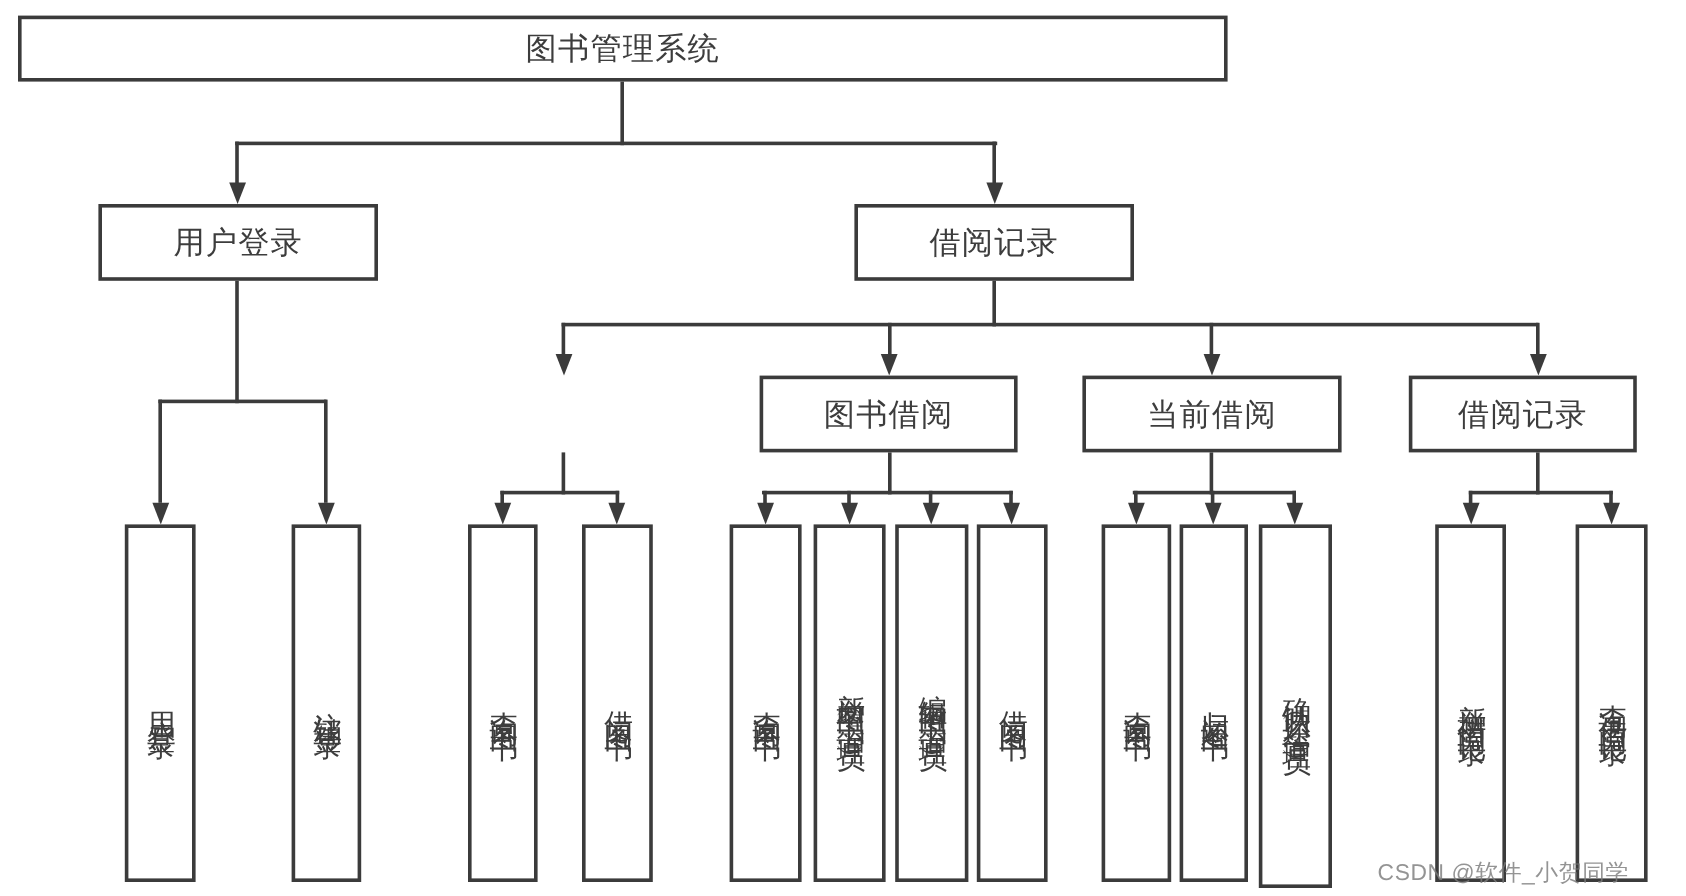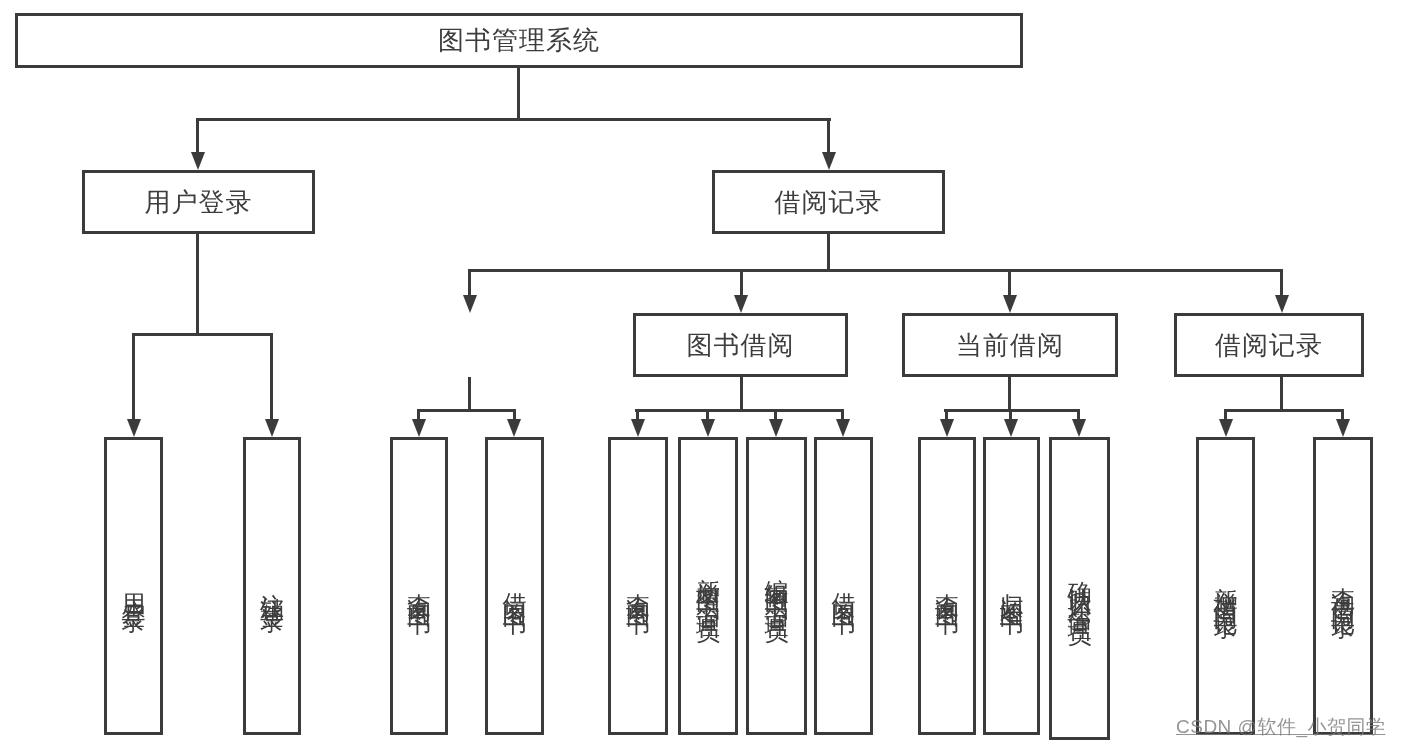--- a/index.html
+++ b/index.html
@@ -44,27 +44,26 @@
   .vline{position:absolute;width:3px;background:#3b3b3b;}
   .hline{position:absolute;height:3px;background:#3b3b3b;}
   .arrow{
     position:absolute;width:0;height:0;
     border-left:7px solid transparent;
     border-right:7px solid transparent;
     border-top:18px solid #3b3b3b;
   }
   #watermark{
     position:absolute;
-    left:1176px;top:714px;
+    left:1148px;top:714px;
     font-size:19px;
     color:rgba(125,125,125,0.82);
     letter-spacing:0.5px;
     white-space:nowrap;
     z-index:5;
-    text-decoration:underline;
   }
 </style>
 </head>
 <body>
 
 <div id="canvas">
 
   <div class="hbox" style="left:15px;top:13px;width:1008px;height:55px;">
     <span>图书管理系统</span>
   </div>

